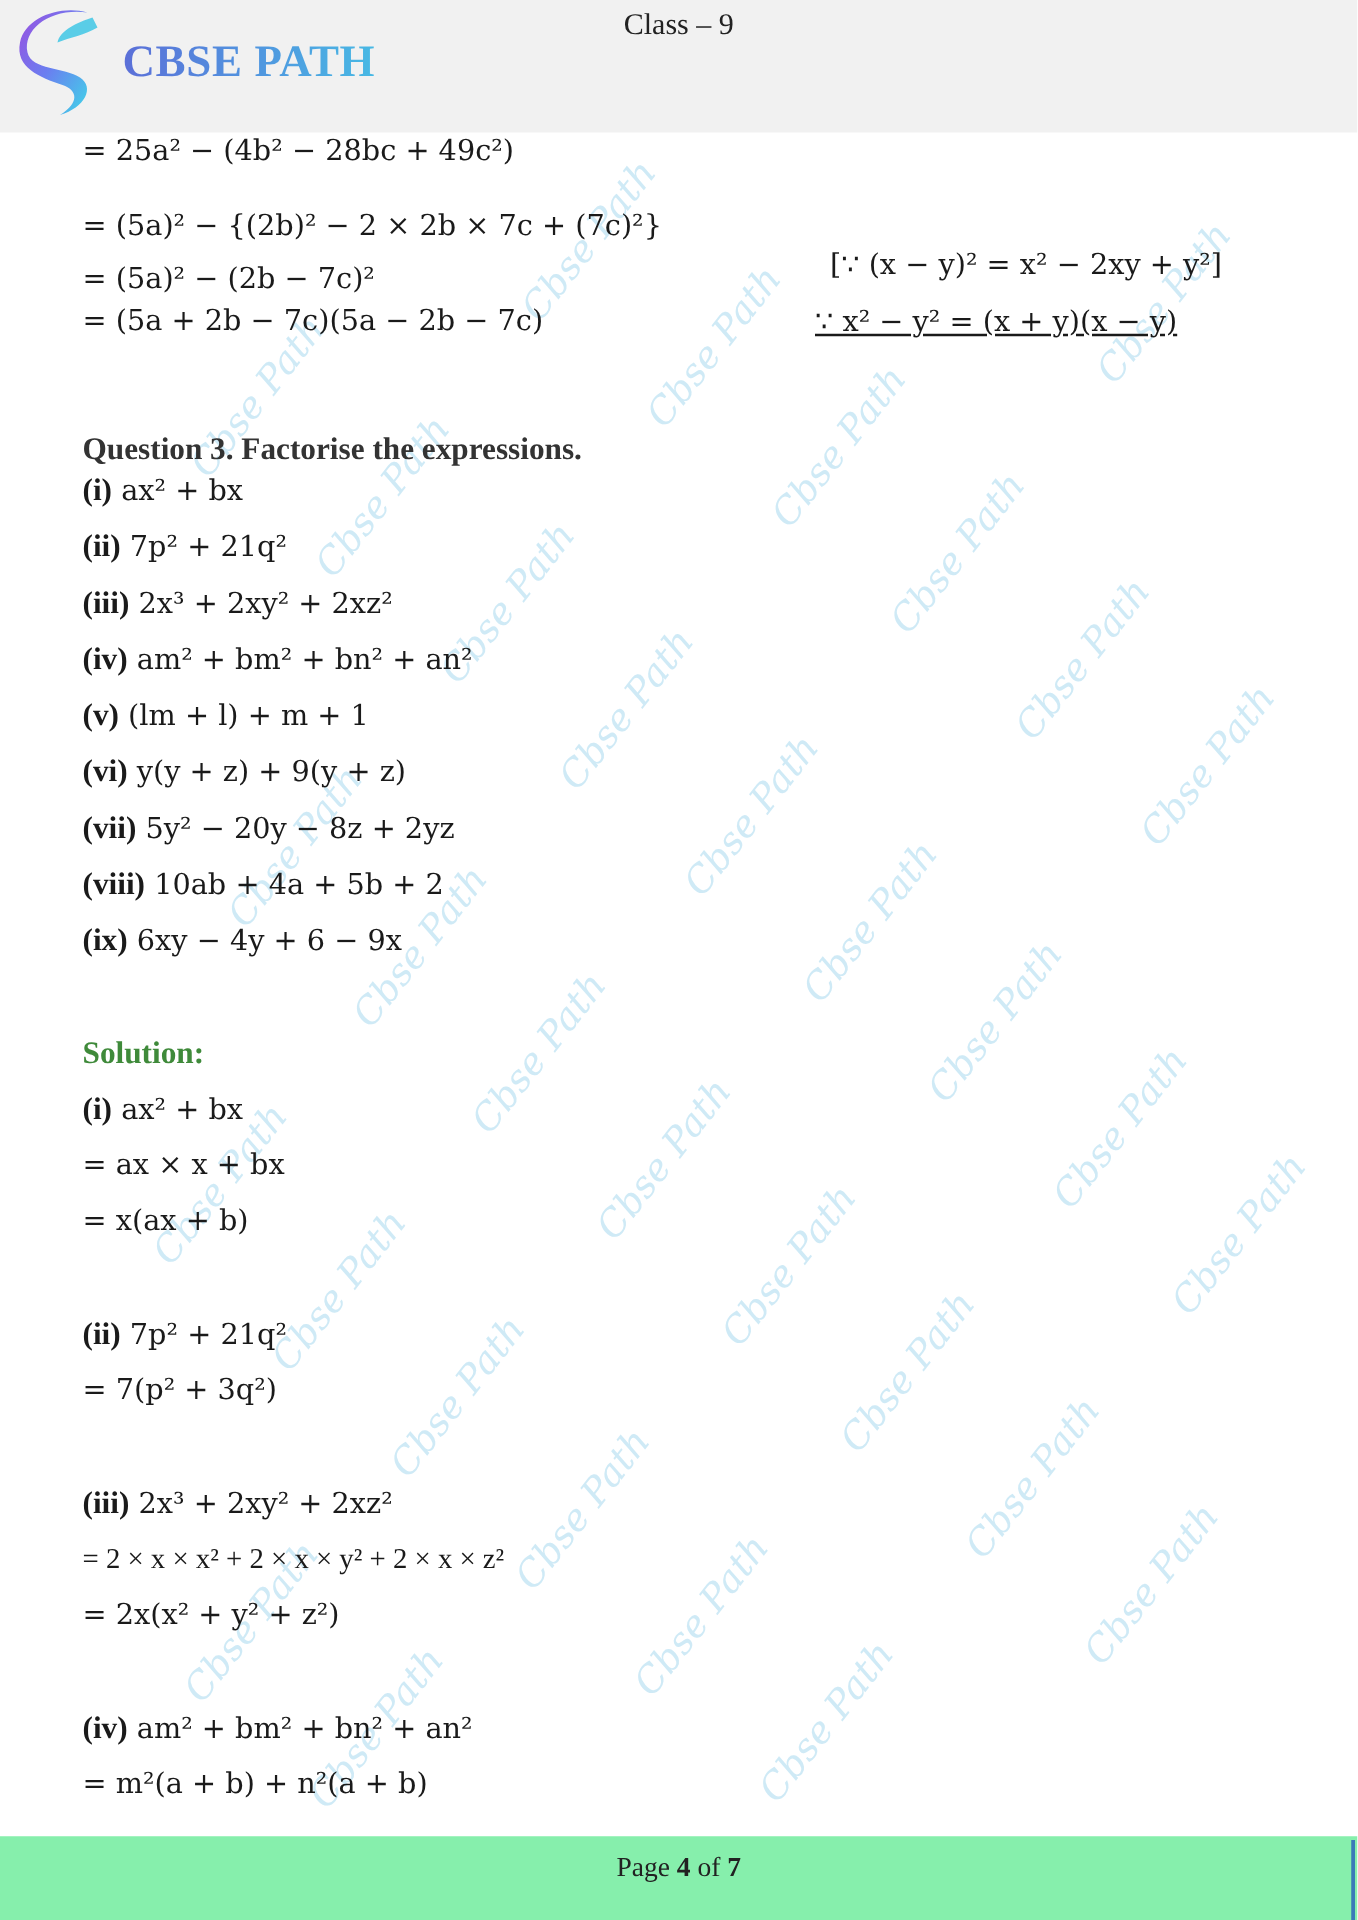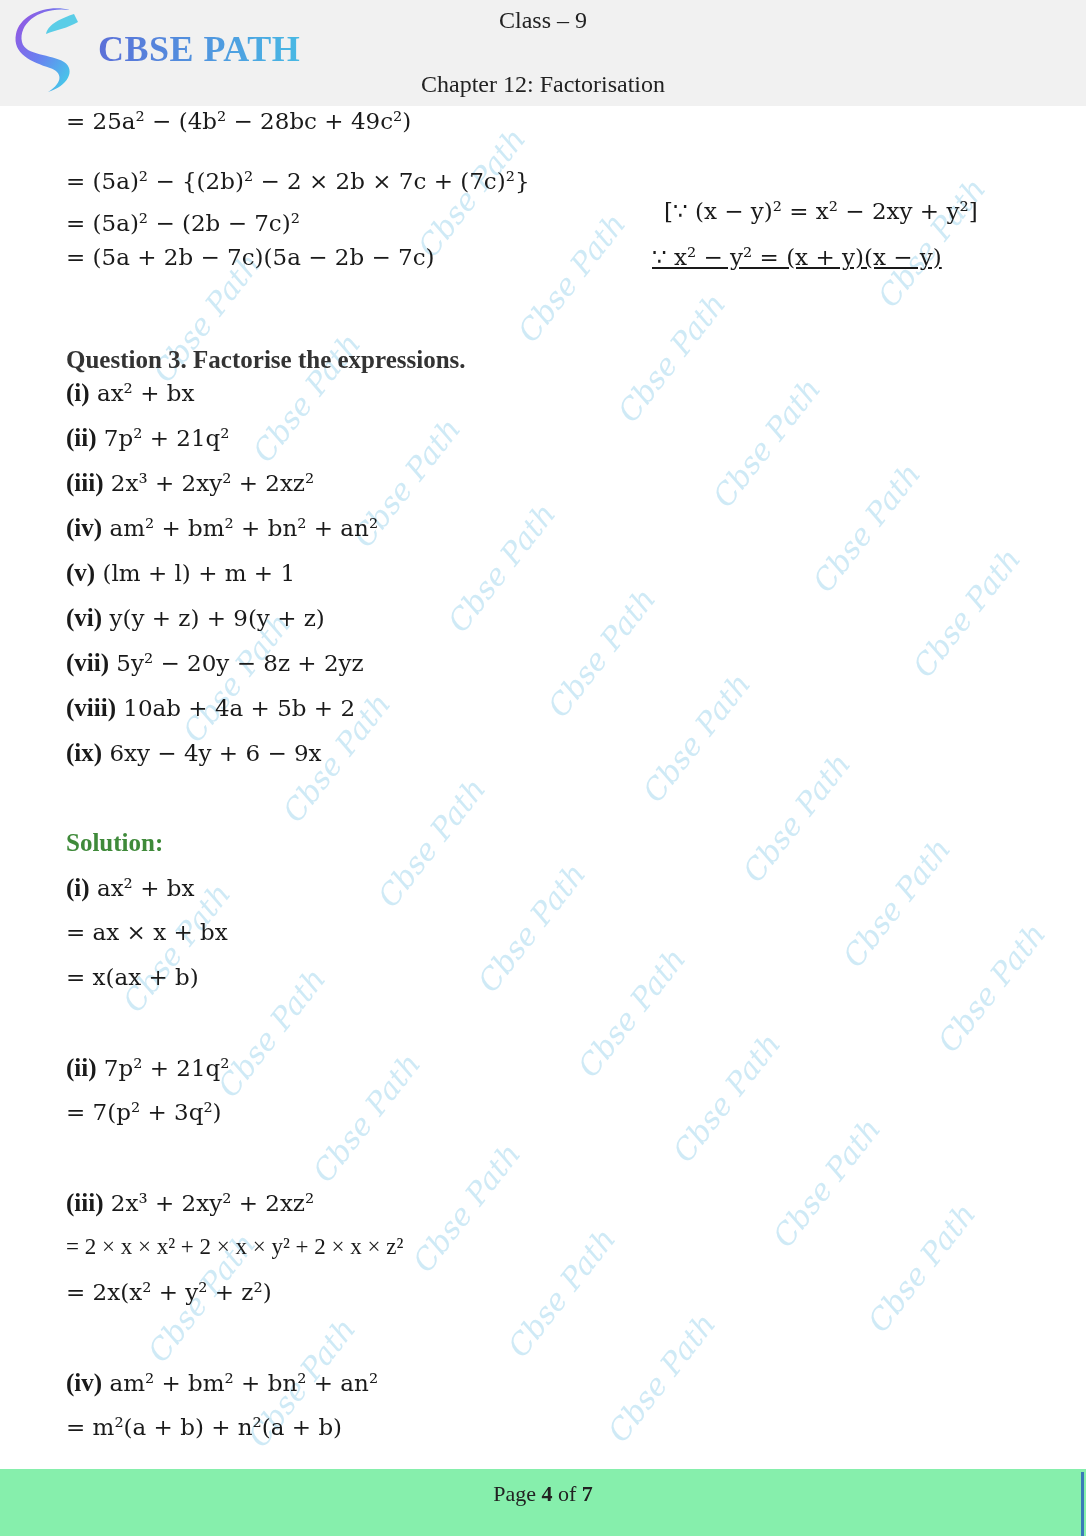--- a/index.html
+++ b/index.html
@@ -69,21 +69,20 @@
         <stop offset="0" stop-color="#9b4fe0"></stop>
         <stop offset="0.5" stop-color="#6a7ff0"></stop>
         <stop offset="1" stop-color="#3fd6e8"></stop>
       </linearGradient>
     </defs>
     <path d="M58 6 C30 2 6 18 10 38 C13 52 40 50 52 58 C64 66 56 82 36 88 C52 78 50 68 38 64 C20 58 0 50 4 30 C8 10 36 0 58 6 Z" fill="url(#lg1)"></path>
     <path d="M62 10 C50 14 36 20 34 30 C44 26 56 24 66 18 Z" fill="#49c9e6" opacity="0.9"></path>
   </svg>
   <div class="brand">CBSE PATH</div>
   <div class="hdr-line l1">Class – 9</div>
-  <div class="hdr-line l3">Chapter 12: Factorisation</div>
 </div>
 
 <div>
   <span class="watermark" style="left:395px;top:175px;">Cbse Path</span>
   <span class="watermark" style="left:495px;top:260px;">Cbse Path</span>
   <span class="watermark" style="left:855px;top:225px;">Cbse Path</span>
   <span class="watermark" style="left:130px;top:300px;">Cbse Path</span>
   <span class="watermark" style="left:230px;top:380px;">Cbse Path</span>
   <span class="watermark" style="left:595px;top:340px;">Cbse Path</span>
   <span class="watermark" style="left:330px;top:465px;">Cbse Path</span>

